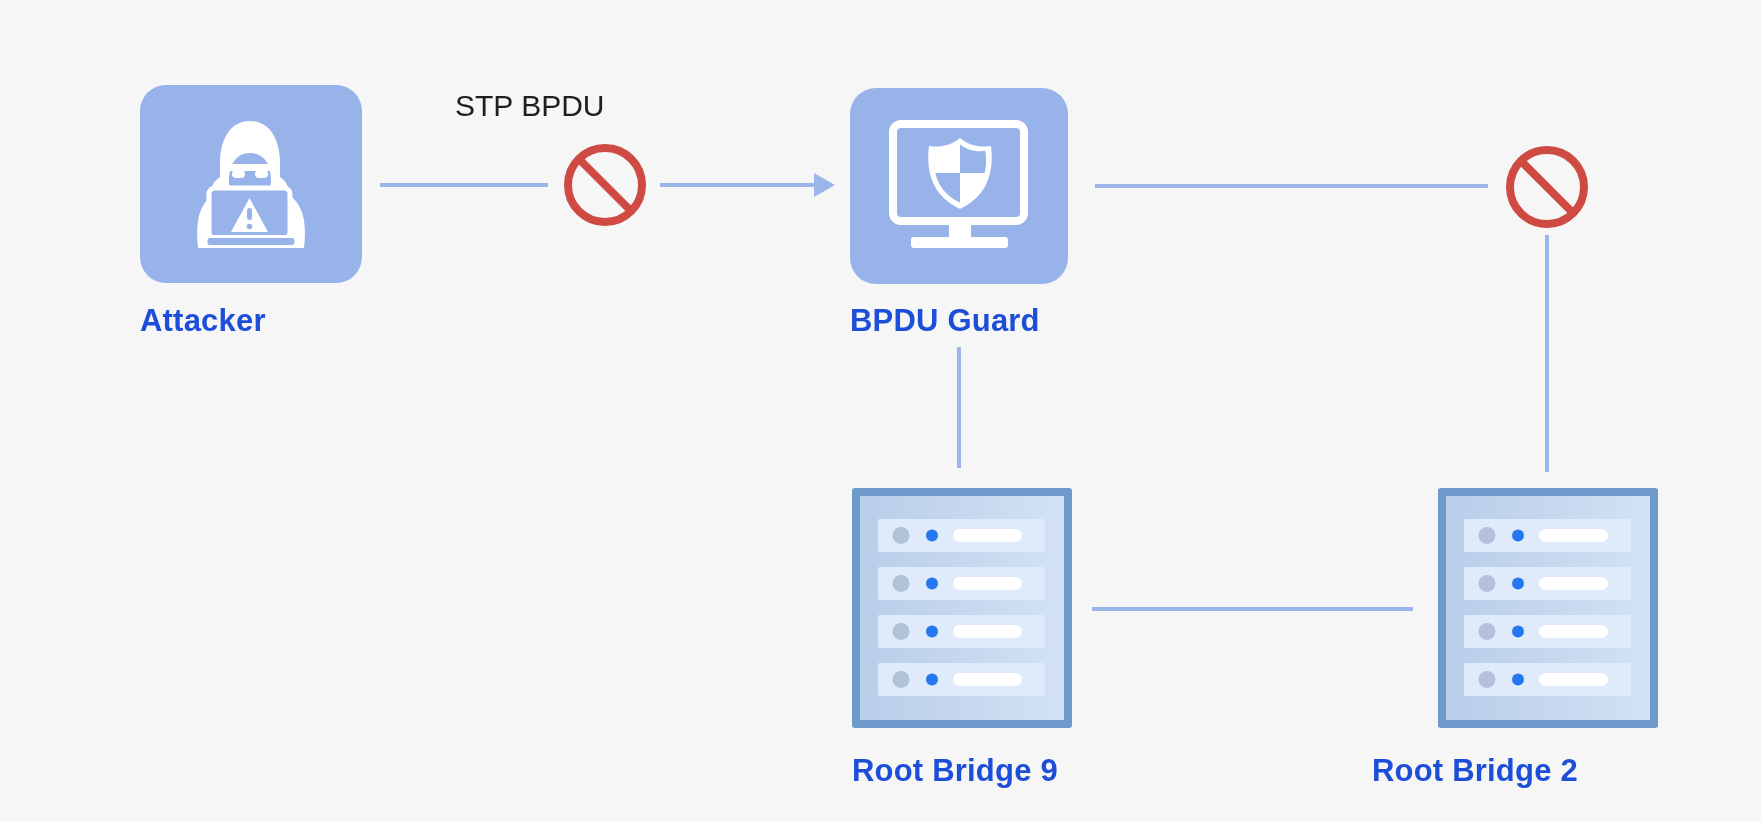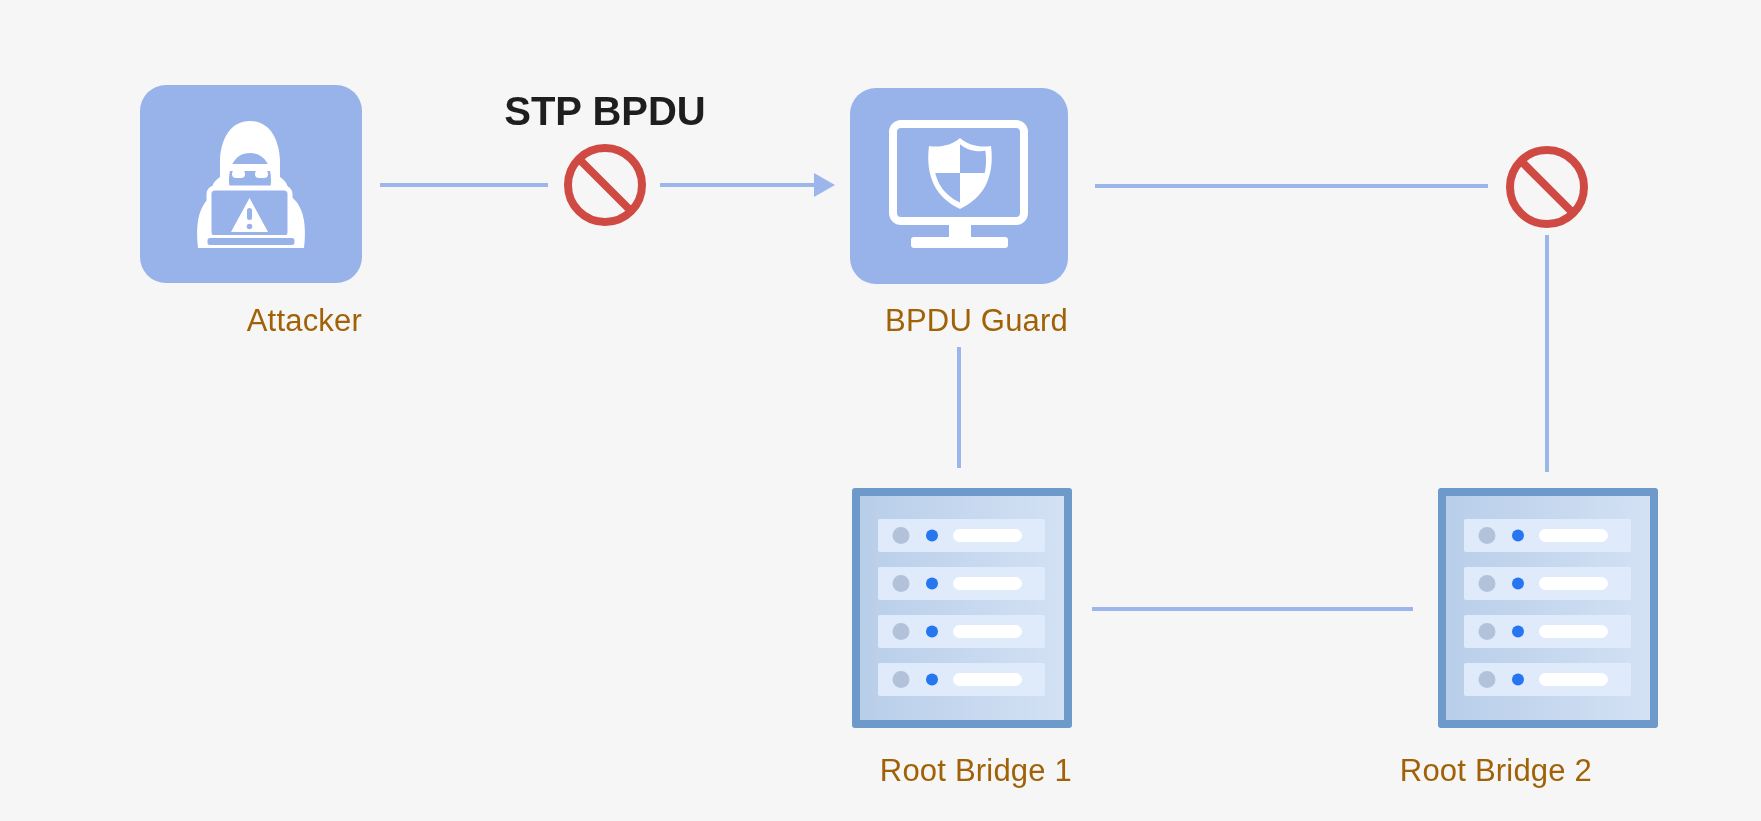--- a/index.html
+++ b/index.html
@@ -14,32 +14,31 @@
     overflow:hidden;
   }
   .icon-box{
     position:absolute;
     background:#98b3ea;
     border-radius:26px;
   }
   .node-label{
     position:absolute;
     font-size:31px;
-    font-weight:400;
-    color:#a16207;
-    text-align:right;
+    font-weight:700;
+    color:#1d4ed8;
+    text-align:left;
     letter-spacing:0.2px;
     white-space:nowrap;
   }
   .edge-label{
     position:absolute;
-    font-size:40px;
-    font-weight:700;
+    font-size:30px;
+    font-weight:400;
     color:#1e1e1e;
-    text-align:center;
     white-space:nowrap;
   }
   .hline{
     position:absolute;
     height:4px;
     background:#9cb6ec;
   }
   .vline{
     position:absolute;
     width:4px;
@@ -164,21 +163,21 @@
         <circle cx="80" cy="143.5" r="6" fill="#2577f0"></circle>
         <rect x="101" y="137" width="69" height="13" rx="6.5" fill="#ffffff"></rect>
 
         <rect x="26" y="175" width="167" height="33" rx="2" fill="#dfeafb"></rect>
         <circle cx="49" cy="191.5" r="8.5" fill="#b2c3d9"></circle>
         <circle cx="80" cy="191.5" r="6" fill="#2577f0"></circle>
         <rect x="101" y="185" width="69" height="13" rx="6.5" fill="#ffffff"></rect>
       </g>
     </svg>
   </div>
-  <div class="node-label" style="left:852px;top:753px;width:220px;">Root Bridge 1</div>
+  <div class="node-label" style="left:852px;top:753px;width:220px;">Root Bridge 9</div>
 
   <div class="server-box" style="left:1438px;top:488px;">
     <svg width="220" height="240" viewBox="0 0 220 240">
       <defs>
         <linearGradient id="srvgrad2" x1="0" y1="0" x2="1" y2="0">
           <stop offset="0" stop-color="#b8cee9"></stop>
           <stop offset="1" stop-color="#d3e1f4"></stop>
         </linearGradient>
       </defs>
       <rect x="0" y="0" width="220" height="240" rx="3" fill="#6d9aca"></rect>

